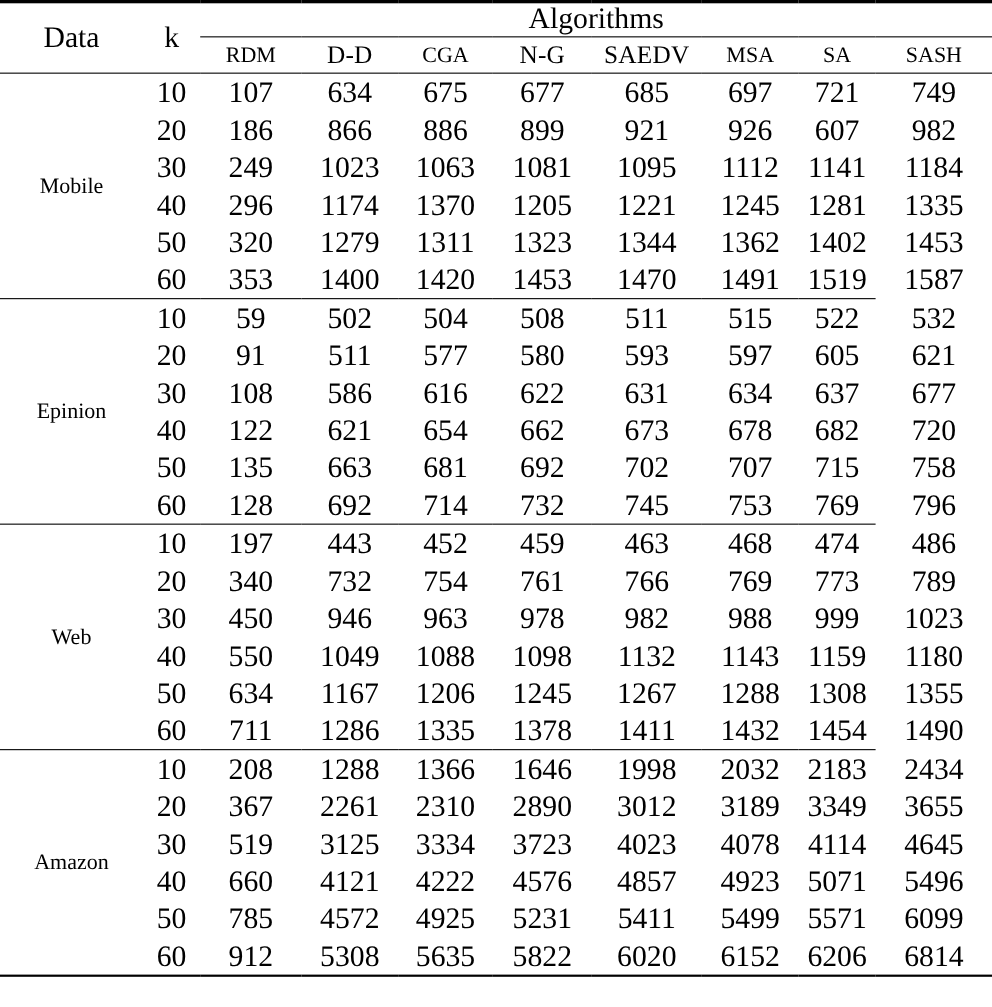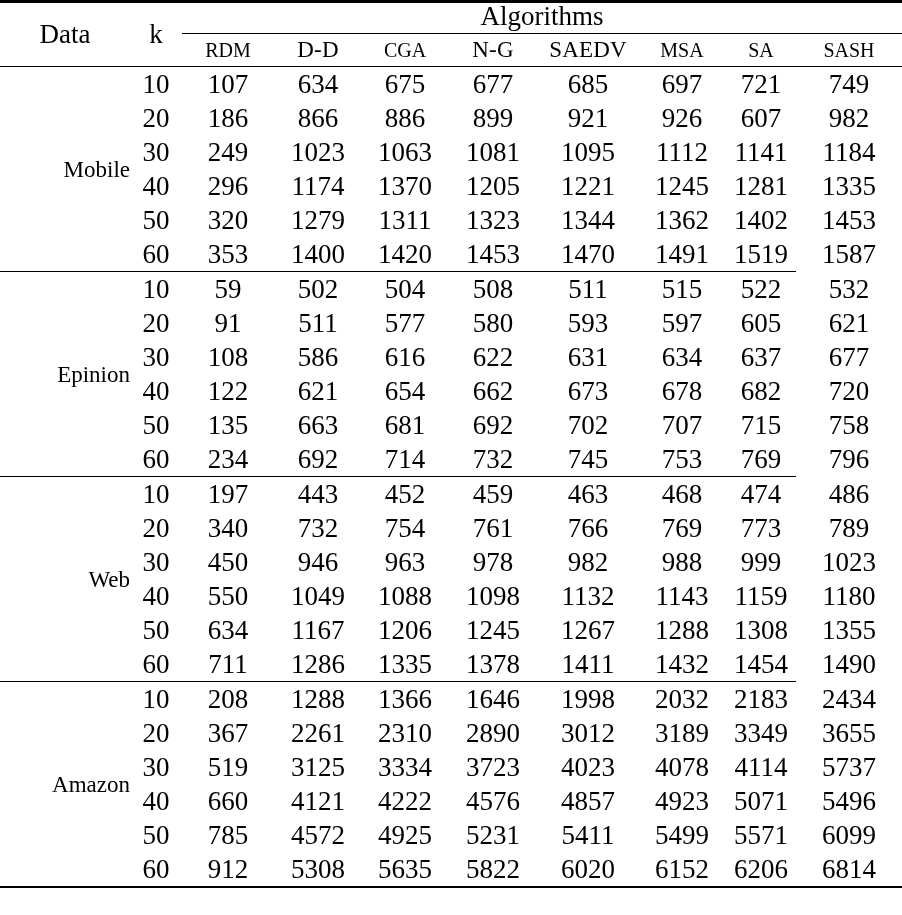--- a/index.html
+++ b/index.html
@@ -104,23 +104,23 @@
     text-align: center;
     white-space: nowrap;
   }
 
   td.cell {
     height: 34px;
     vertical-align: middle;
   }
 
   td.data-label {
-    text-align: right;
+    text-align: center;
     vertical-align: middle;
-    font-size: 23px;
+    font-size: 20px;
     padding-right: 0px;
     white-space: nowrap;
   }
 
   td.data-label .lbl {
     display: inline-block;
   }
 </style>
 </head>
 <body>
@@ -288,21 +288,21 @@
           <td class="cell">663</td>
           <td class="cell">681</td>
           <td class="cell">692</td>
           <td class="cell">702</td>
           <td class="cell">707</td>
           <td class="cell">715</td>
           <td class="cell">758</td>
         </tr>
         <tr>
           <td class="cell">60</td>
-          <td class="cell">234</td>
+          <td class="cell">128</td>
           <td class="cell">692</td>
           <td class="cell">714</td>
           <td class="cell">732</td>
           <td class="cell">745</td>
           <td class="cell">753</td>
           <td class="cell">769</td>
           <td class="cell">796</td>
         </tr>
         <tr class="rule-section">
           <td colspan="9"></td>
@@ -404,21 +404,21 @@
         </tr>
         <tr>
           <td class="cell">30</td>
           <td class="cell">519</td>
           <td class="cell">3125</td>
           <td class="cell">3334</td>
           <td class="cell">3723</td>
           <td class="cell">4023</td>
           <td class="cell">4078</td>
           <td class="cell">4114</td>
-          <td class="cell">5737</td>
+          <td class="cell">4645</td>
         </tr>
         <tr>
           <td class="cell">40</td>
           <td class="cell">660</td>
           <td class="cell">4121</td>
           <td class="cell">4222</td>
           <td class="cell">4576</td>
           <td class="cell">4857</td>
           <td class="cell">4923</td>
           <td class="cell">5071</td>

